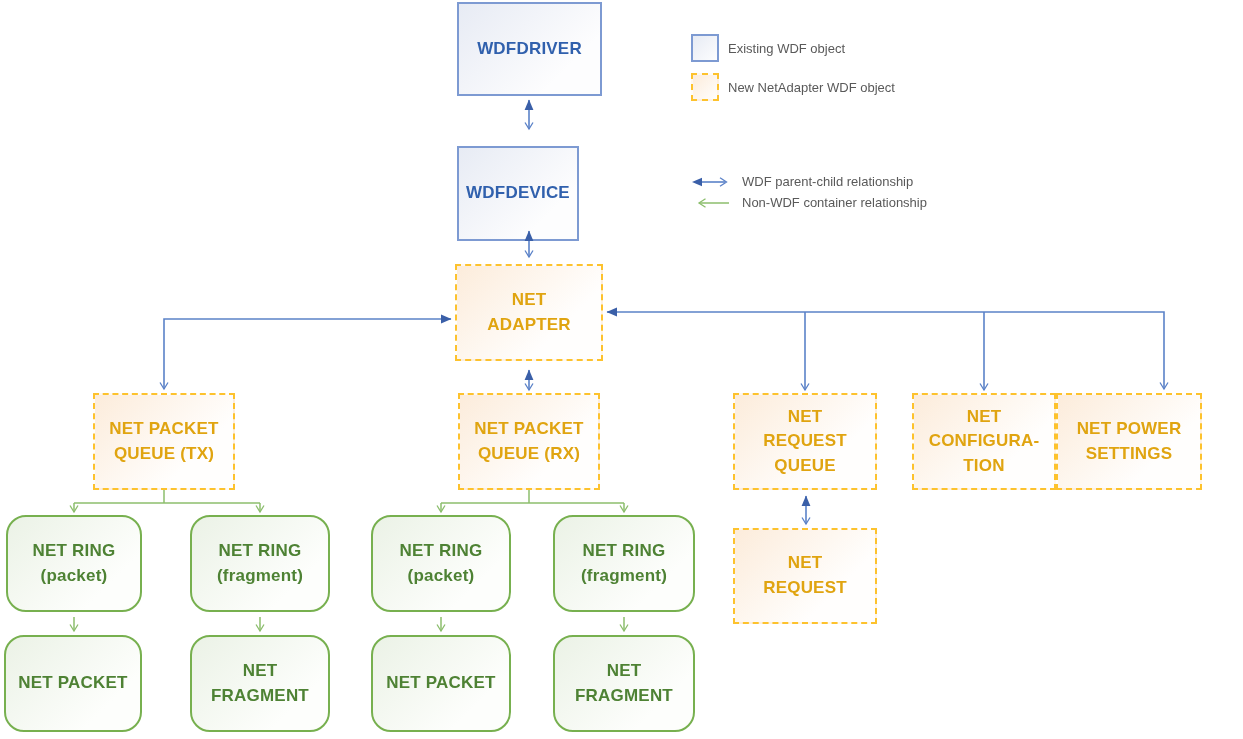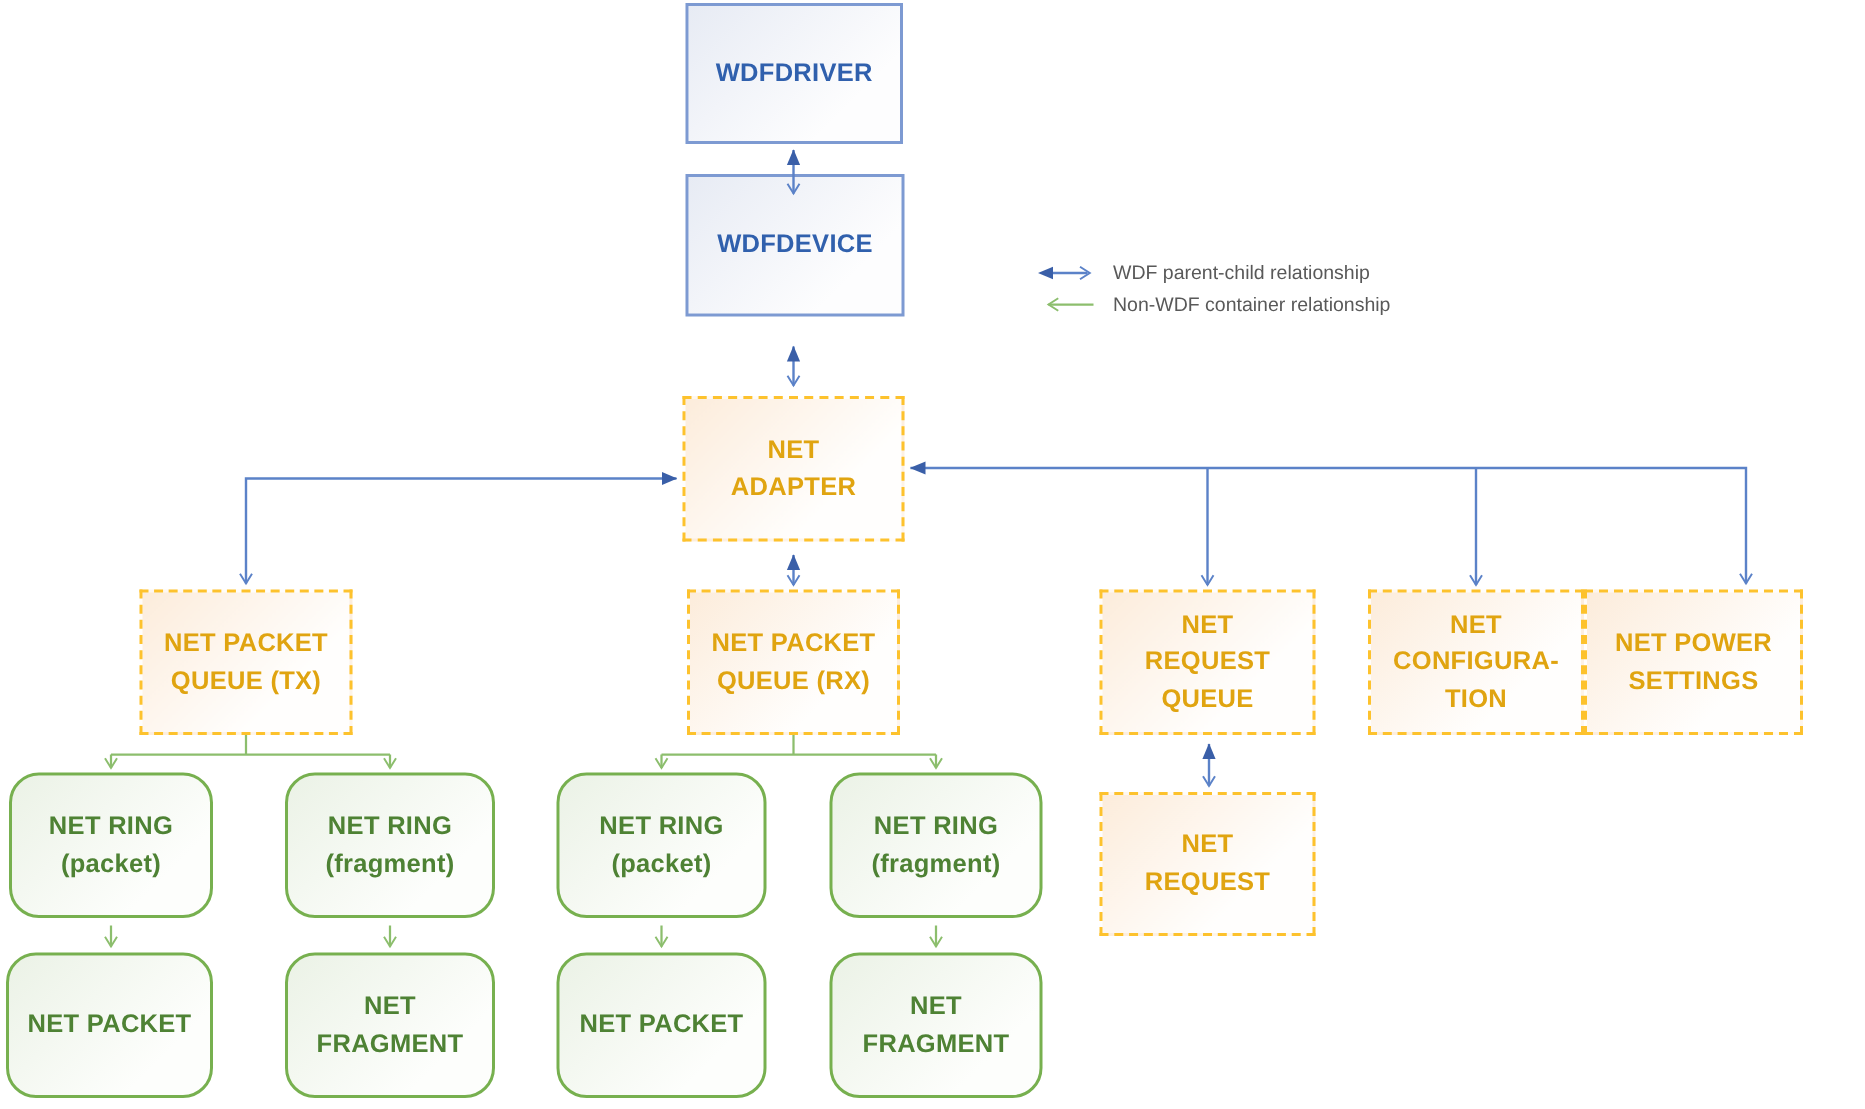--- a/index.html
+++ b/index.html
@@ -25,21 +25,21 @@
   .sw-arrow{flex:none;}
 </style>
 </head>
 <body>
 
 <div id="canvas">
 
   <div class="node blue" style="left:457px;top:2px;width:145px;height:94px">
     <span>WDFDRIVER</span>
   </div>
-  <div class="node blue" style="left:457px;top:116px;width:146px;height:95px">
+  <div class="node blue" style="left:457px;top:146px;width:122px;height:95px">
     <span>WDFDEVICE</span>
   </div>
   <div class="node gold shadowed" style="left:455px;top:264px;width:148px;height:97px">
     <span>NET
 ADAPTER</span>
   </div>
 
   <div class="node gold shadowed" style="left:93px;top:393px;width:142px;height:97px">
     <span>NET PACKET
 QUEUE (TX)</span>
@@ -130,20 +130,28 @@
       <path d="M441,503 L624,503"></path>
       <path d="M441,503 L441,512" marker-end="url(#ao-green)"></path>
       <path d="M624,503 L624,512" marker-end="url(#ao-green)"></path>
       <path d="M74,617 L74,631" marker-end="url(#ao-green)"></path>
       <path d="M260,617 L260,631" marker-end="url(#ao-green)"></path>
       <path d="M441,617 L441,631" marker-end="url(#ao-green)"></path>
       <path d="M624,617 L624,631" marker-end="url(#ao-green)"></path>
     </g>
   </svg>
 
+  <div class="legend-row" style="top:34px">
+    <div class="sw sw-blue"></div>
+    <div class="legend-label">Existing WDF object</div>
+  </div>
+  <div class="legend-row" style="top:73px">
+    <div class="sw sw-gold"></div>
+    <div class="legend-label">New NetAdapter WDF object</div>
+  </div>
   <div class="legend-row" style="top:174px">
     <svg class="sw-arrow" width="42" height="14" viewBox="0 0 42 14">
       <line x1="9" y1="7" x2="34" y2="7" stroke="#5b82c8" stroke-width="1.6"></line>
       <path d="M1,7 L11,2.8 L11,11.2 Z" fill="#3a5fa8"></path>
       <path d="M29,2.8 L35.5,7 L29,11.2" fill="none" stroke="#5b82c8" stroke-width="1.3"></path>
     </svg>
     <div class="legend-label">WDF parent-child relationship</div>
   </div>
   <div class="legend-row" style="top:195px">
     <svg class="sw-arrow" width="42" height="14" viewBox="0 0 42 14">

